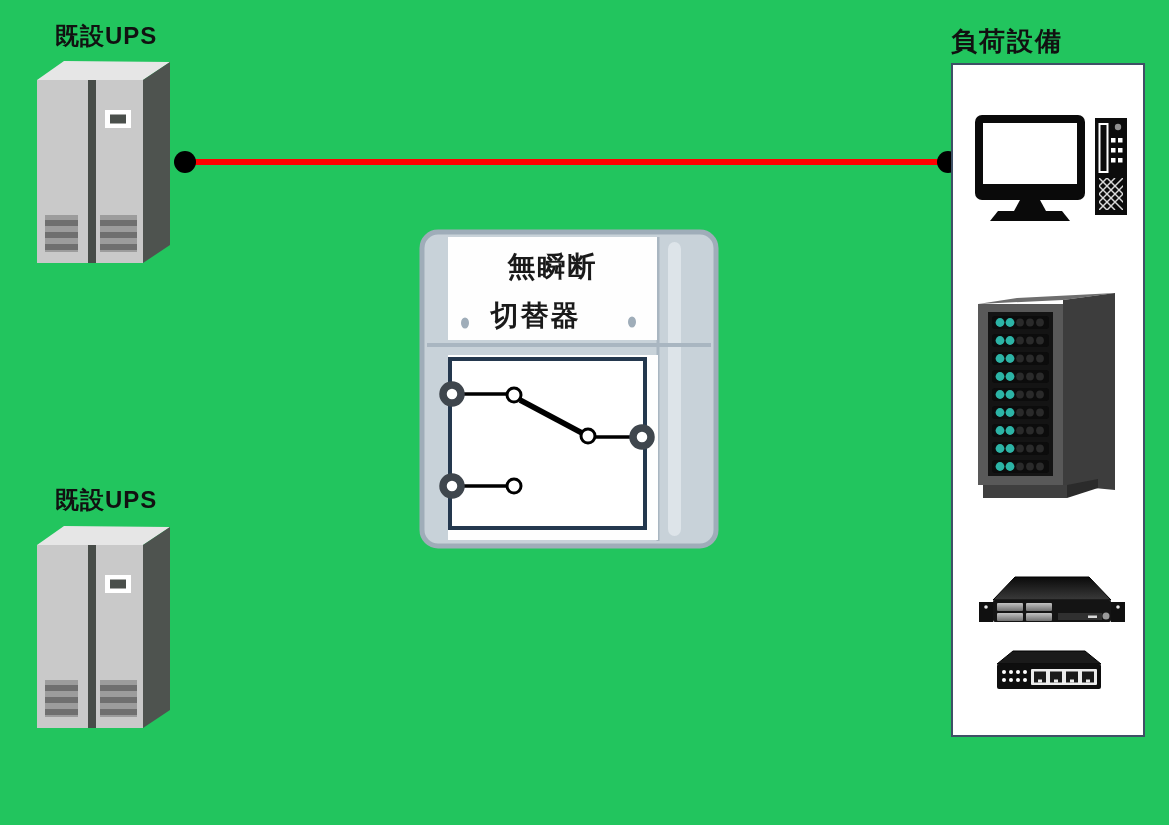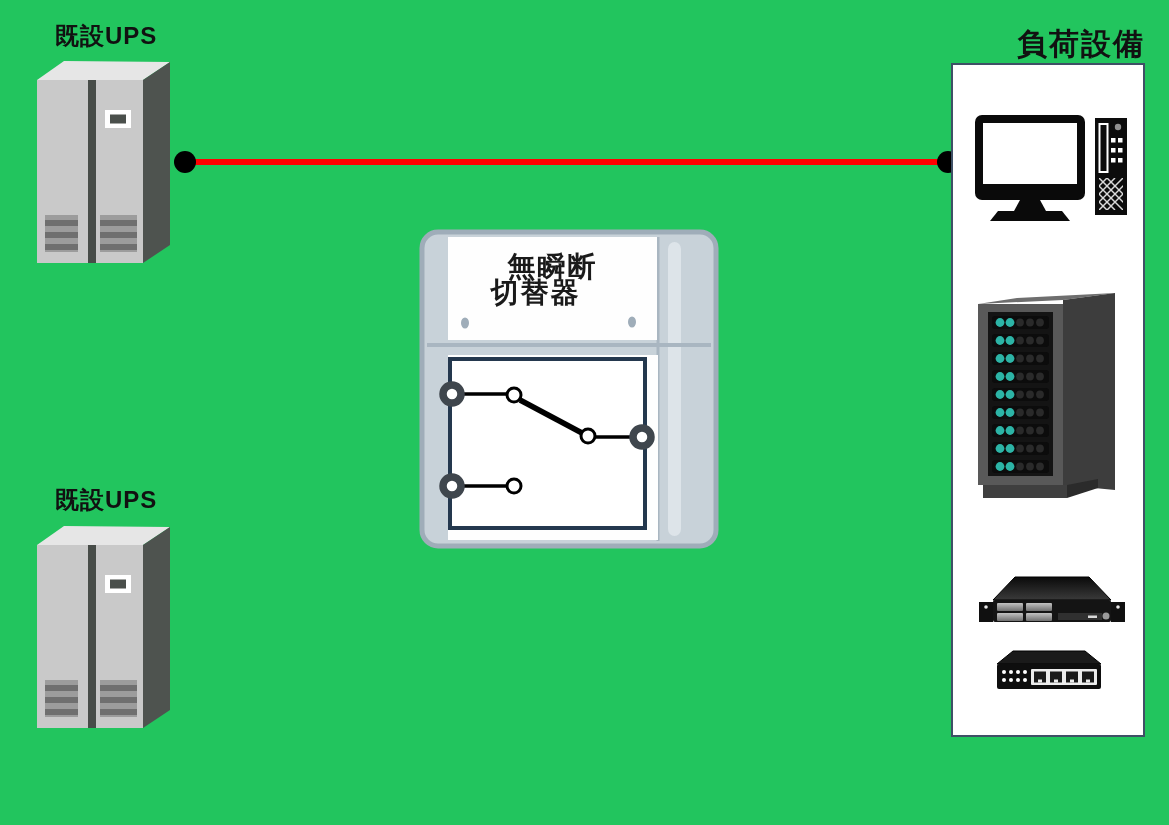--- a/index.html
+++ b/index.html
@@ -3,21 +3,21 @@
 <meta charset="utf-8">
 <style>
   html,body{margin:0;padding:0;background:#fff;}
   #canvas{
     position:relative;width:1169px;height:825px;background:#22c55e;overflow:hidden;
     font-family:Liberation Sans, sans-serif;
   }
   .abs{position:absolute;}
   .lbl{font-weight:700;color:#111;white-space:nowrap;}
   .ups-label{font-size:24px;letter-spacing:1px;}
-  .load-label{font-size:30px;text-align:right;letter-spacing:2px;}
+  .load-label{font-size:26px;text-align:left;letter-spacing:2px;}
   .sw-label{font-size:28px;text-align:center;letter-spacing:2px;color:#1a1a1a;}
   .powerline{background:#ff0000;height:6px;}
   .node-dot{width:22px;height:22px;border-radius:50%;background:#000;}
   .load-box{border:2px solid #3f5066;background:#ffffff;box-sizing:border-box;}
   svg{display:block;}
 </style>
 </head>
 <body>
 
 <div id="canvas">
@@ -90,21 +90,21 @@
 
       <circle cx="34" cy="166" r="9" fill="#ffffff" stroke="#3f464d" stroke-width="7.5"></circle>
       <circle cx="34" cy="258" r="9" fill="#ffffff" stroke="#3f464d" stroke-width="7.5"></circle>
       <circle cx="224" cy="209" r="9" fill="#ffffff" stroke="#3f464d" stroke-width="7.5"></circle>
 
       <circle cx="96" cy="167" r="7" fill="#ffffff" stroke="#000000" stroke-width="3"></circle>
       <circle cx="170" cy="208" r="7" fill="#ffffff" stroke="#000000" stroke-width="3"></circle>
       <circle cx="96" cy="258" r="7" fill="#ffffff" stroke="#000000" stroke-width="3"></circle>
     </svg>
     <div class="abs lbl sw-label" style="left:30px;top:20px;width:209px;">無瞬断</div>
-    <div class="abs lbl sw-label" style="left:30px;top:46px;width:175px;">切替器</div>
+    <div class="abs lbl sw-label" style="left:30px;top:69px;width:175px;">切替器</div>
   </div>
 
   <div class="abs lbl load-label" style="left:951px;top:24px;width:194px;">負荷設備</div>
 
   <div class="abs load-box" style="left:951px;top:63px;width:194px;height:674px;"></div>
 
   <div class="abs" style="left:968px;top:110px;">
     <svg width="162" height="116" viewBox="0 0 162 116">
       <rect x="7" y="5" width="110" height="85" rx="7" fill="#0a0a0a"></rect>
       <rect x="15" y="13" width="94" height="61" fill="#ffffff"></rect>

